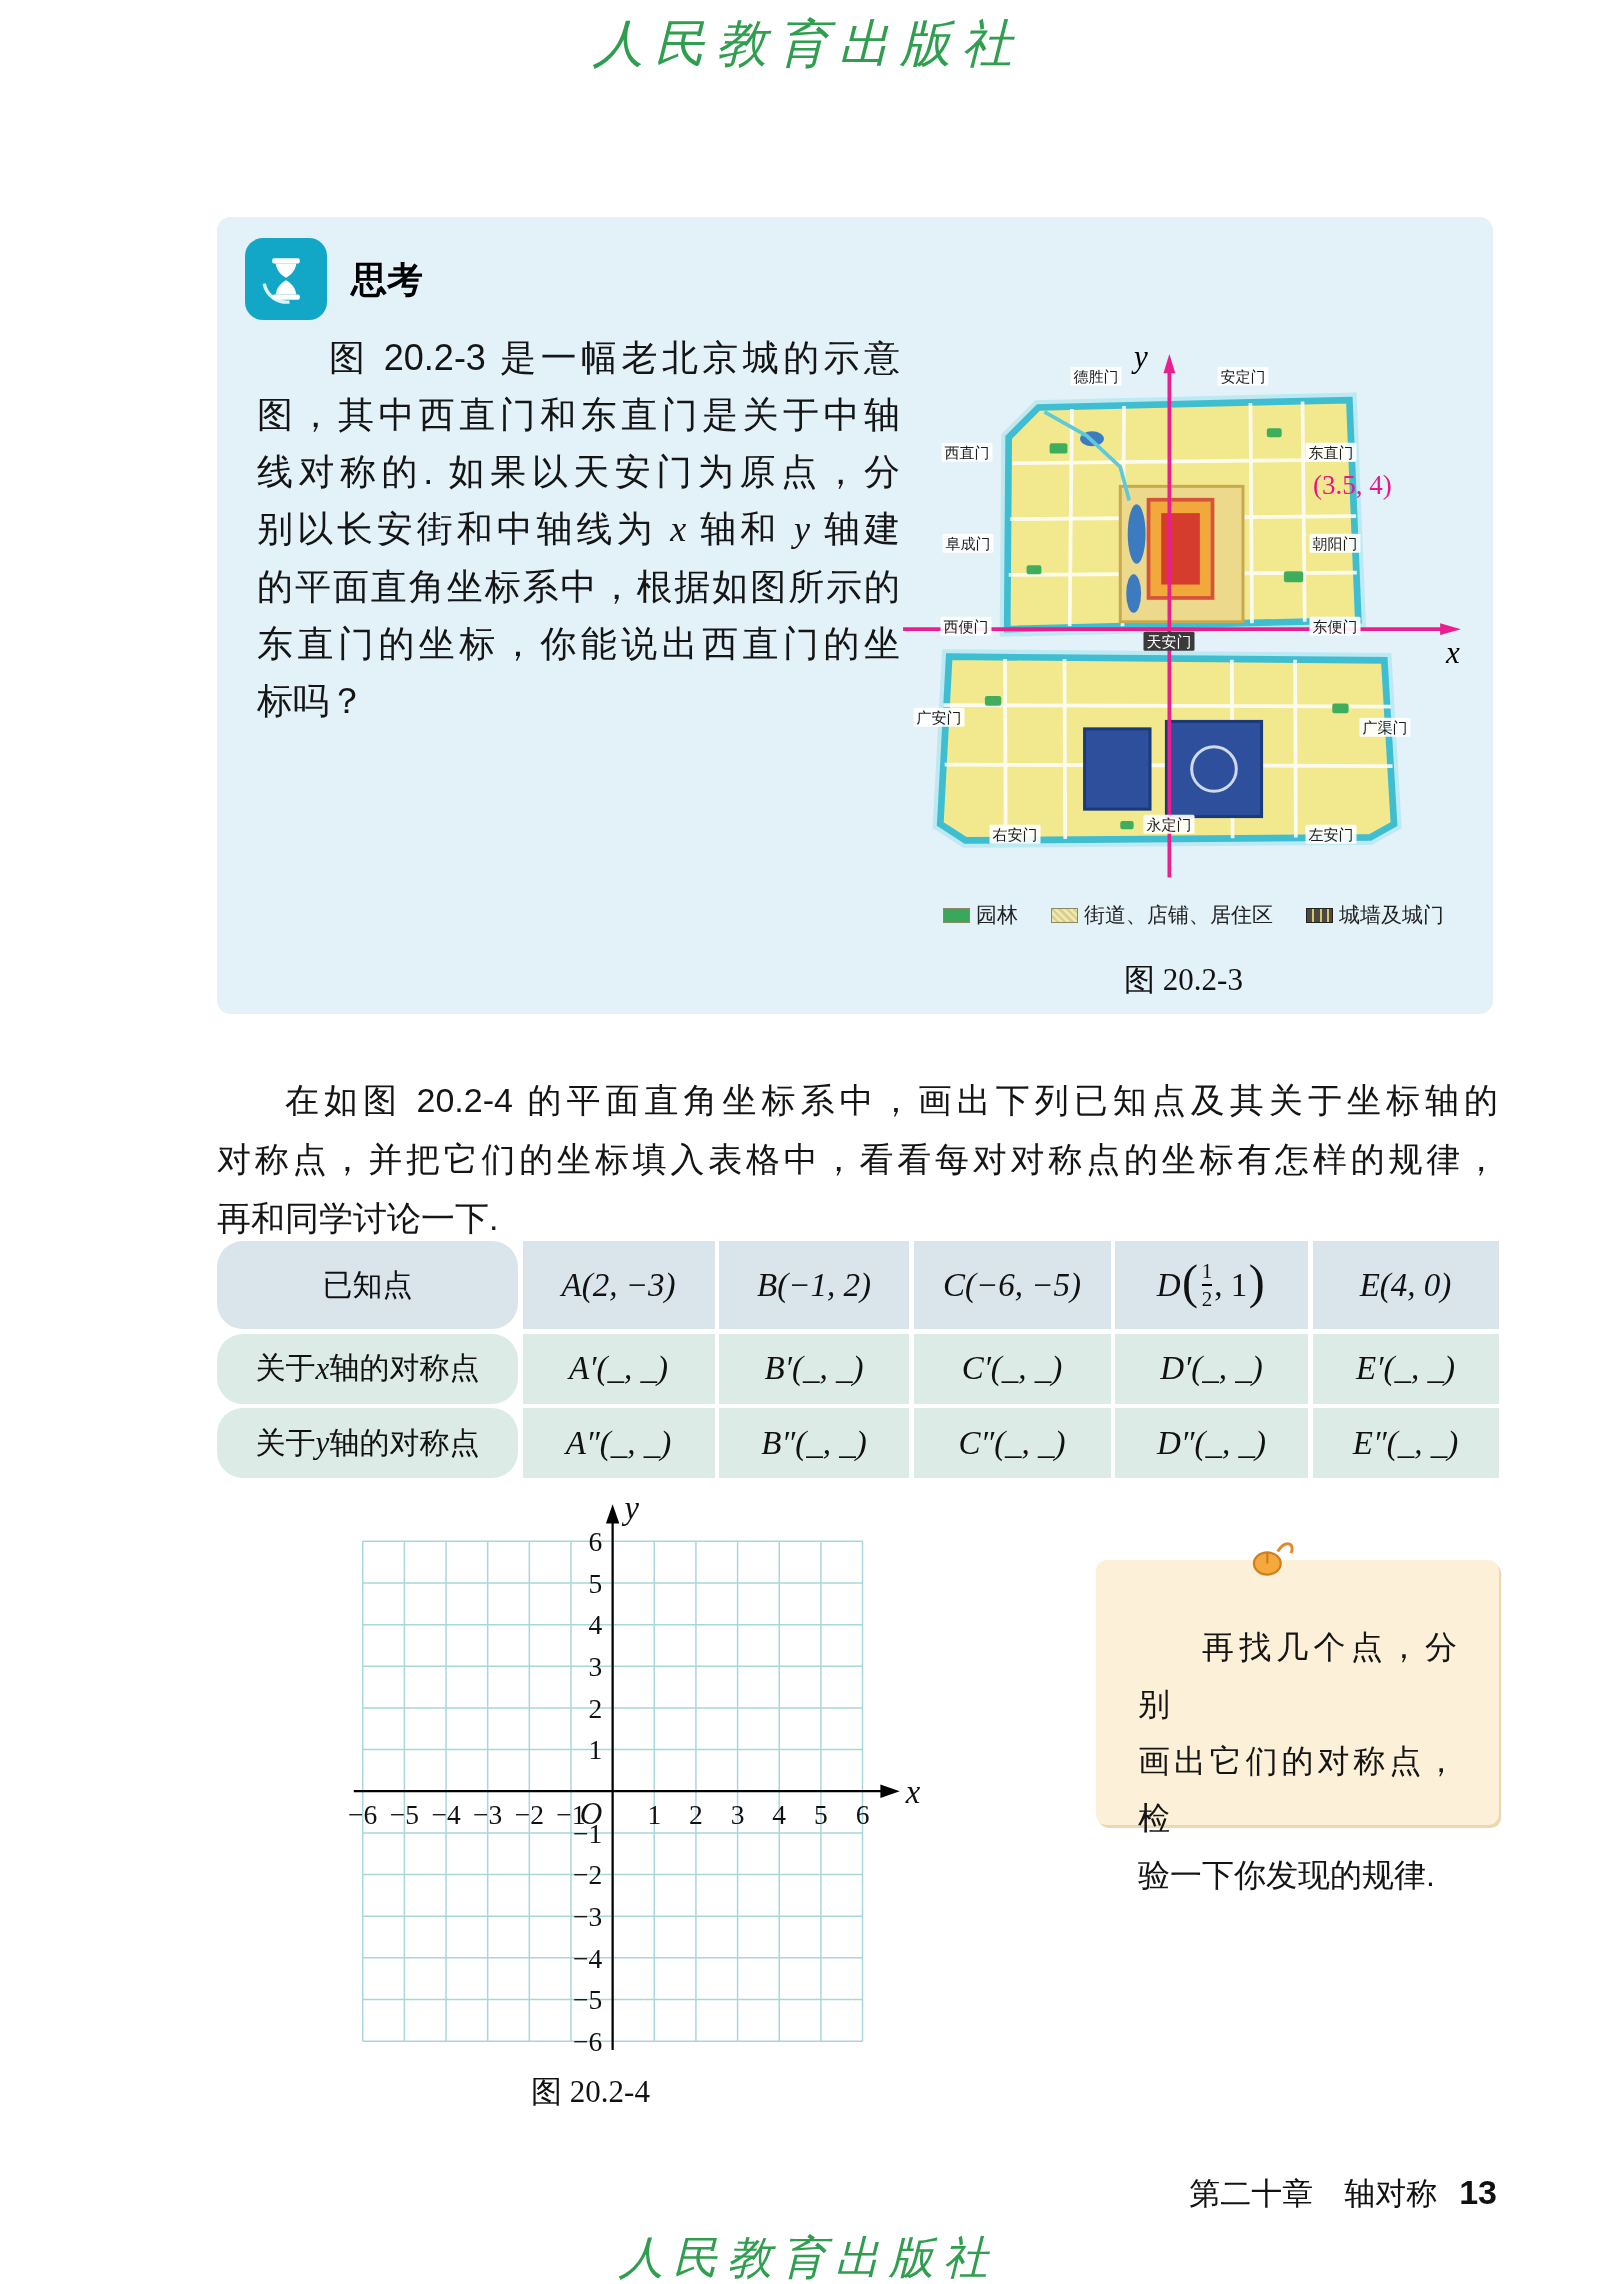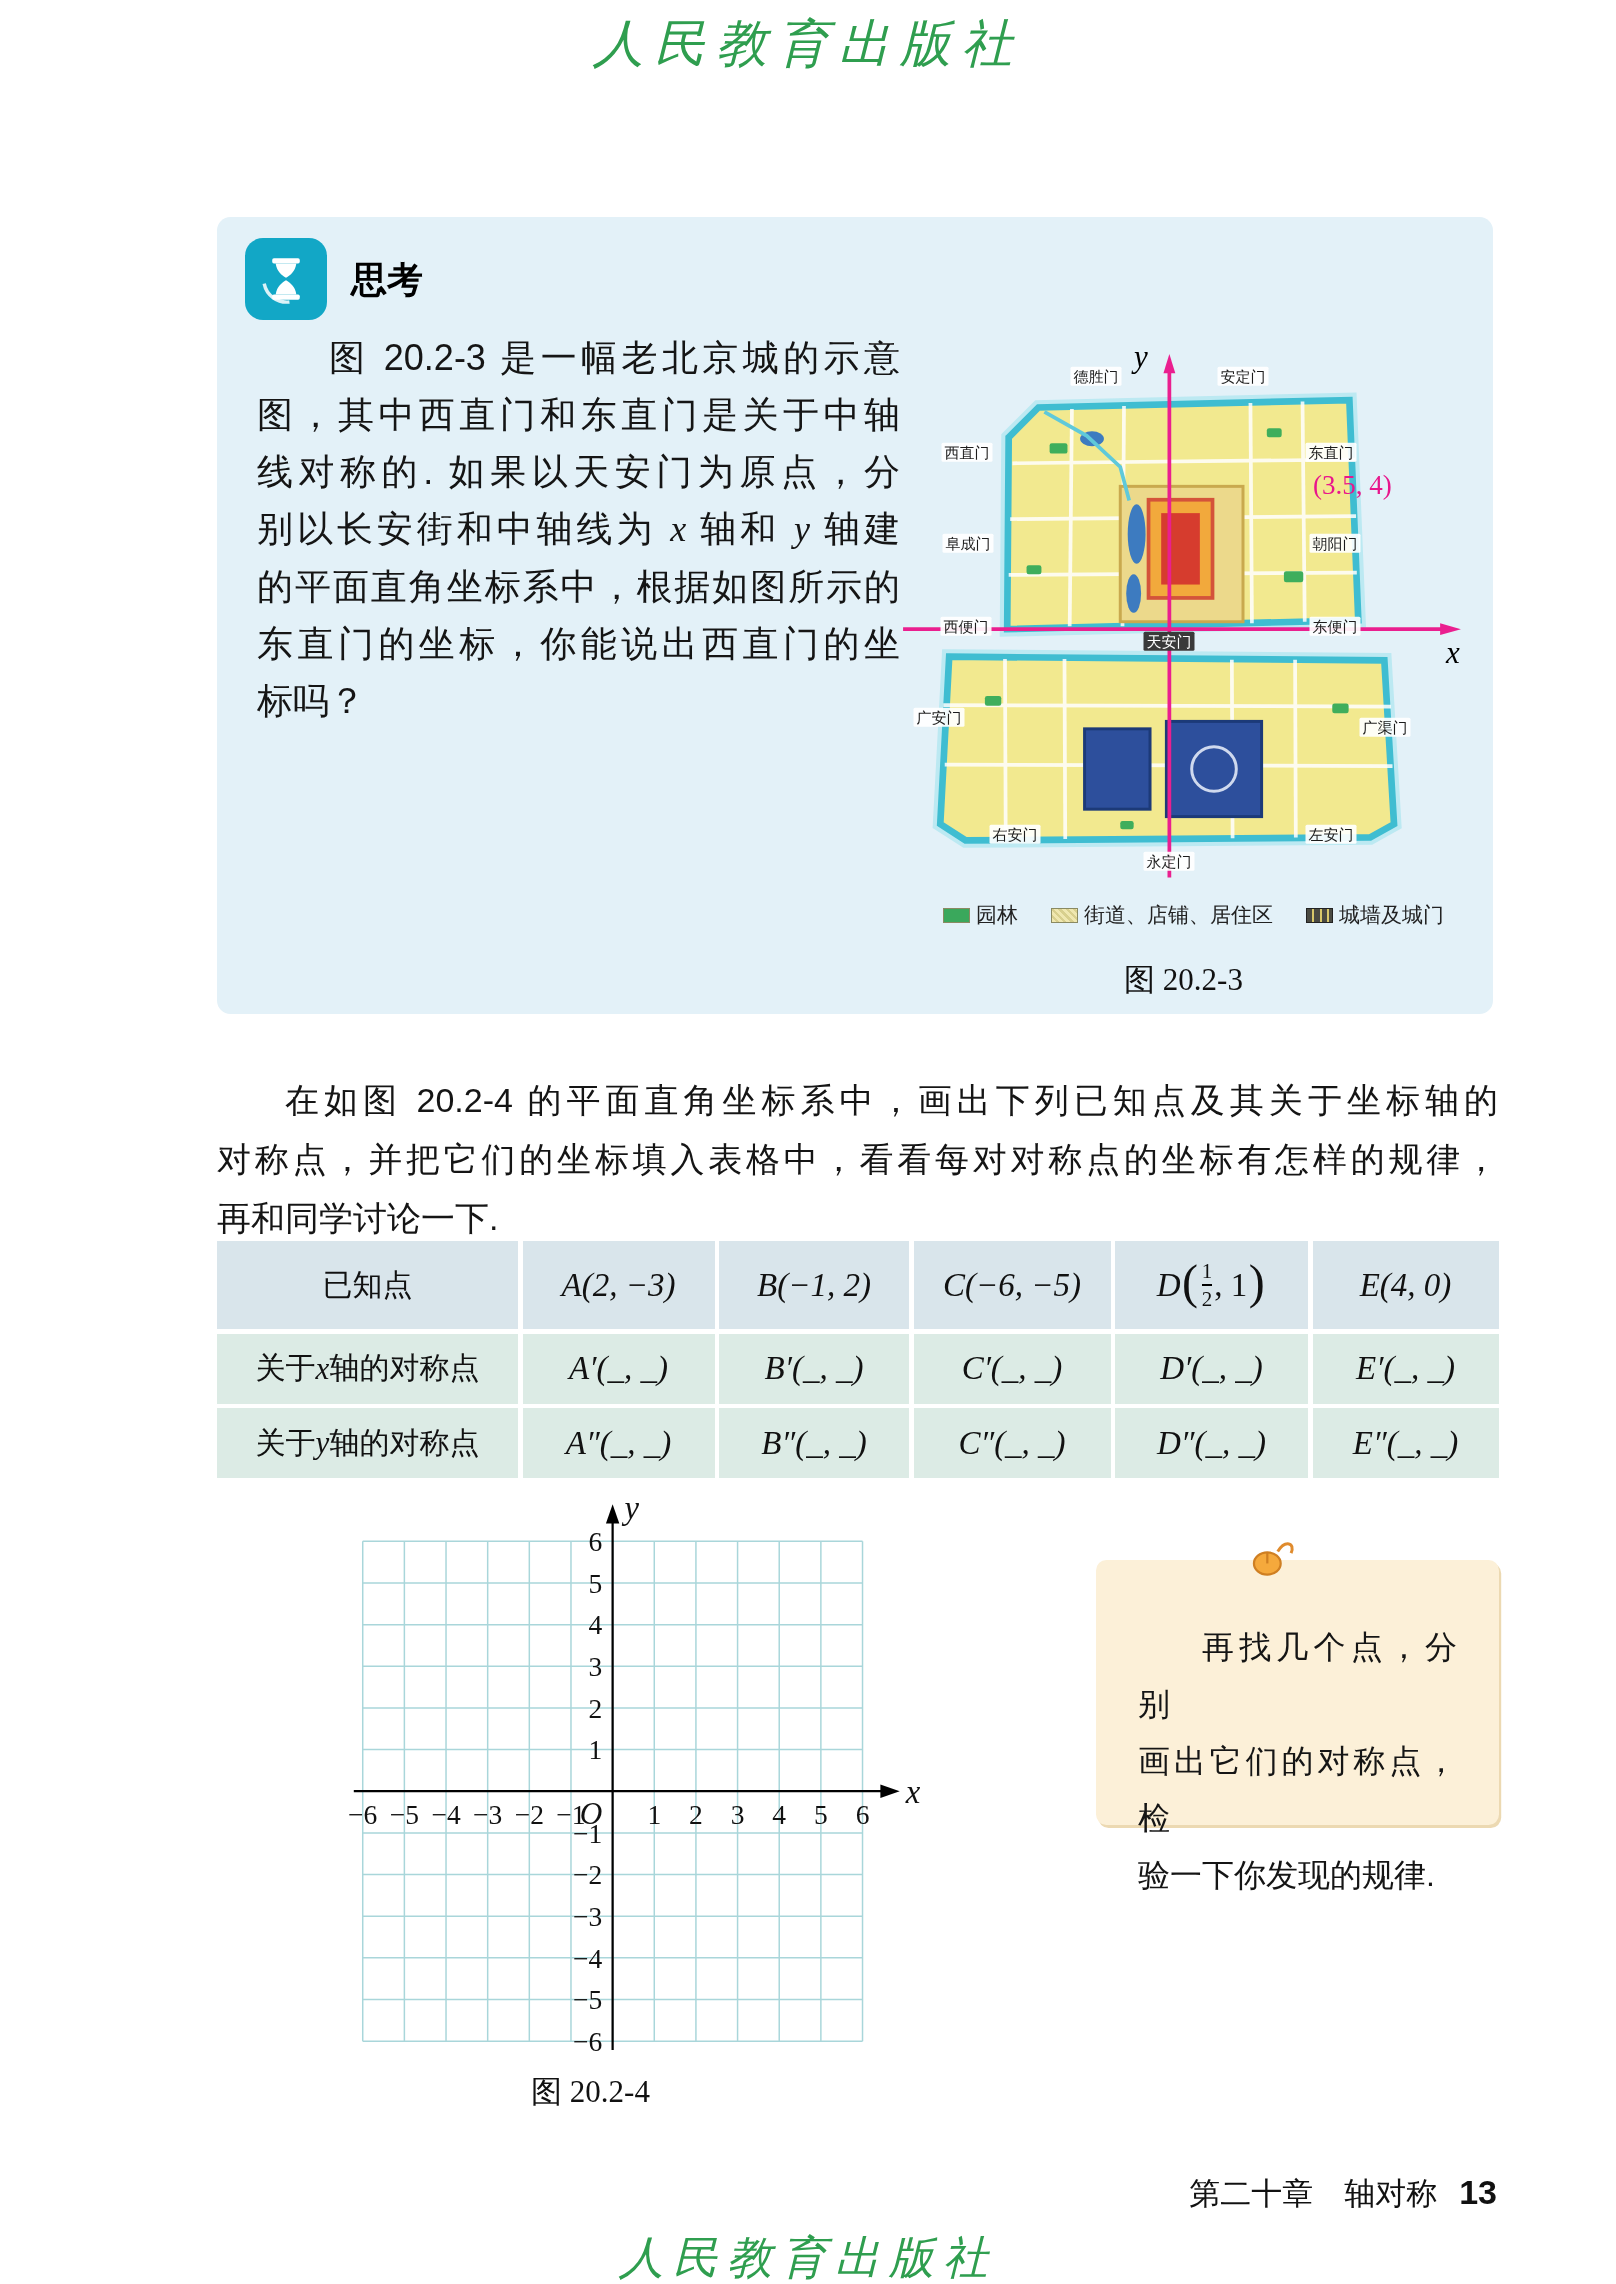--- a/index.html
+++ b/index.html
@@ -47,21 +47,21 @@
 
   
   .para2{position:absolute;left:217px;top:1071px;width:1281px;font-size:34px;line-height:59px;color:#151515;}
 
   
   .qtable{position:absolute;left:217px;top:1241px;display:grid;
           grid-template-columns:301px 192px 190px 197px 193px 186px;gap:4.5px;}
   .qtable div.cell{display:flex;align-items:center;justify-content:center;}
   .qtable .hcell{height:88px;background:#d9e5eb;}
   .qtable .rcell{height:70px;background:#dcebe5;}
-  .qtable .col0{font-size:30px;font-family:"Liberation Sans",sans-serif;font-style:normal;}
+  .qtable .col0{font-size:30px;font-family:"Liberation Sans",sans-serif;font-style:normal;border-radius:26px;}
   .qtable .mathcell{font-family:"Liberation Serif","DejaVu Serif",serif;font-style:italic;font-size:33px;}
   .rowlabel .math{font-size:31px;}
   .mi{font-family:"Liberation Serif","DejaVu Serif",serif;font-style:italic;}
   .bigp{font-size:48px;font-weight:300;font-style:normal;margin:0 1.5px;transform:translateY(-3.7px);}
   .frac{display:inline-flex;flex-direction:column;align-items:center;font-size:21px;line-height:1.05;
         font-style:normal;margin:0 2.2px;}
   .fbar{height:2.2px;background:#000;width:100%;margin:1.5px 0;}
   .mrest{font-style:normal;}
 
   
@@ -173,21 +173,21 @@
       <span class="gate" style="left:70px;top:104px;">西直门</span>
       <span class="gate" style="left:434px;top:104px;">东直门</span>
       <span class="gate" style="left:71px;top:195px;">阜成门</span>
       <span class="gate" style="left:438px;top:195px;">朝阳门</span>
       <span class="gate" style="left:69px;top:278px;">西便门</span>
       <span class="gate" style="left:438px;top:278px;">东便门</span>
       <span class="gate dark" style="left:272px;top:293px;">天安门</span>
       <span class="gate" style="left:42px;top:369px;">广安门</span>
       <span class="gate" style="left:488px;top:379px;">广渠门</span>
       <span class="gate" style="left:118px;top:486px;">右安门</span>
-      <span class="gate" style="left:272px;top:513px;text-align:right;">永定门</span>
+      <span class="gate" style="left:272px;top:476px;text-align:right;">永定门</span>
       <span class="gate" style="left:434px;top:486px;">左安门</span>
 
       <span class="map-coord">(3.5, 4)</span>
       <span class="map-y">y</span>
       <span class="map-x">x</span>
 
       <div class="legend">
         <span class="leg">
           <span class="sw sw-green"></span>
           <span>园林</span>

